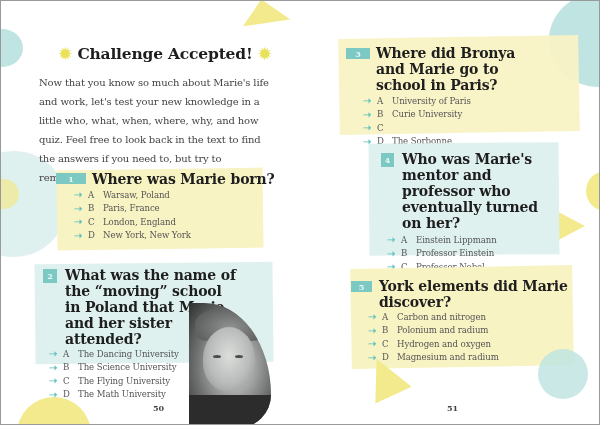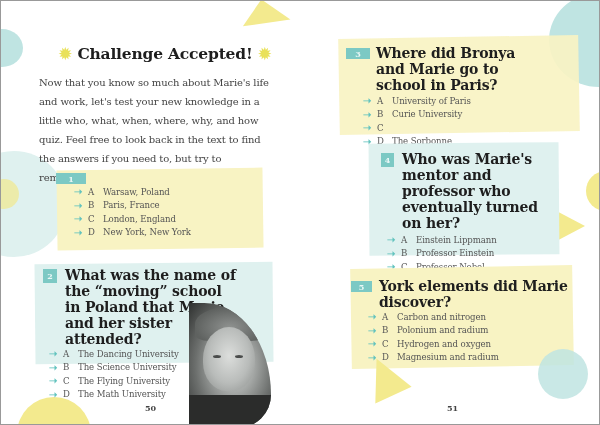--- a/index.html
+++ b/index.html
@@ -53,20 +53,21 @@
       <span>Challenge Accepted!</span>
       <span class="spark">✹</span>
     </div>
 
     <p class="intro">Now that you know so much about Marie's life and work, let's test your new knowledge in a little who, what, when, where, why, and how quiz. Feel free to look back in the text to find the answers if you need to, but try to remember first!</p>
 
     <div class="panel" style="left:56px; top:168px; width:206px; height:80px; background:#f8f3c3; transform: rotate(-0.8deg);"></div>
     <div class="q" style="left:55px; top:170px; width:220px;">
       <div class="q-head">
         <span class="q-num" style="width:30px; height:11px; margin-top:2px; margin-right:6px;">1</span>
+        <span class="q-text">Where was Marie born?</span>
       </div>
       <ul class="opts" style="margin-left:18px; margin-top:1px;">
         <li class="opt">
             <span class="arrow">➝</span>
             <span class="letter">A</span>
             <span>Warsaw, Poland</span>
           </li>
         <li class="opt">
             <span class="arrow">➝</span>
             <span class="letter">B</span>
@@ -117,21 +118,21 @@
 
     <div class="photo">
       <div class="hair"></div>
       <div class="face">
         <div class="eye" style="left:10px; top:28px;"></div>
         <div class="eye" style="left:32px; top:28px;"></div>
       </div>
       <div class="collar"></div>
     </div>
 
-    <div class="pagenum" style="left:144px;">50</div>
+    <div class="pagenum" style="left:152px;">50</div>
   </div>
 
   <div class="page right">
 
     <div class="shape circle" style="left:248px; top:-8px; width:100px; height:94px; background:#bfe4e2;"></div>
 
     <div class="panel" style="left:38px; top:36px; width:240px; height:96px; background:#f8f3c3; transform: rotate(-1deg); opacity:0.92;"></div>
     <div class="shape circle" style="left:285px; top:170px; width:40px; height:40px; background:#f3ea8e;"></div>
     <div class="shape" style="left:246px; top:205px; width:0; height:0; border-top:20px solid transparent; border-bottom:20px solid transparent; border-left:38px solid #f3ea8e;"></div>
 

